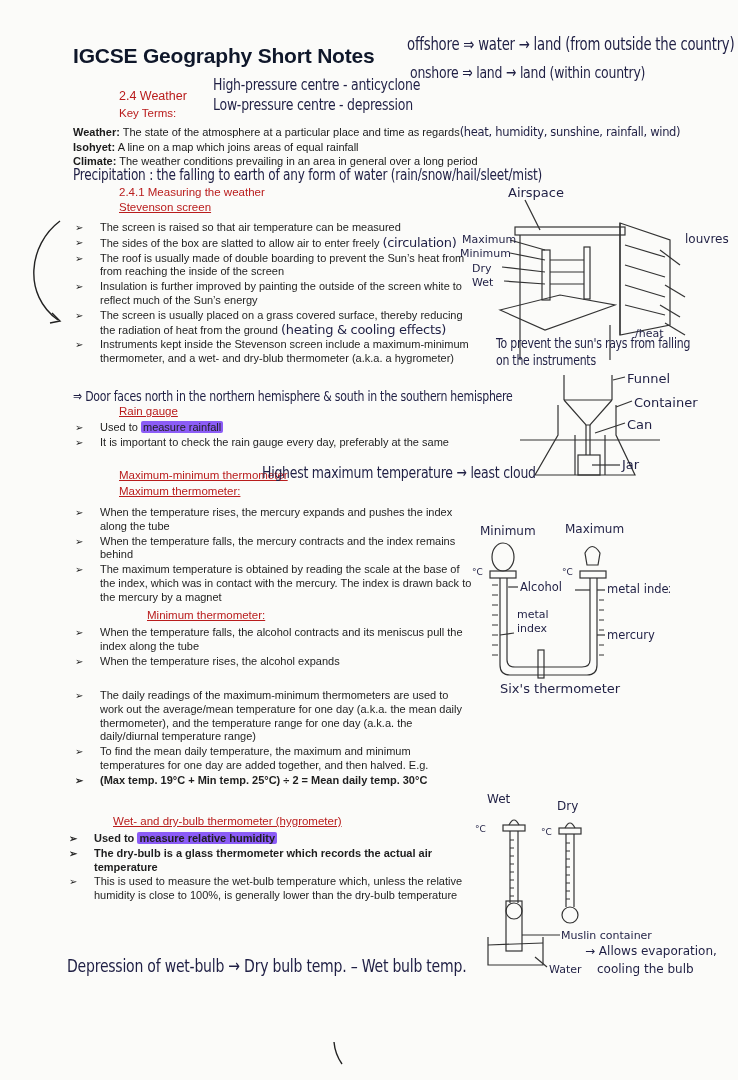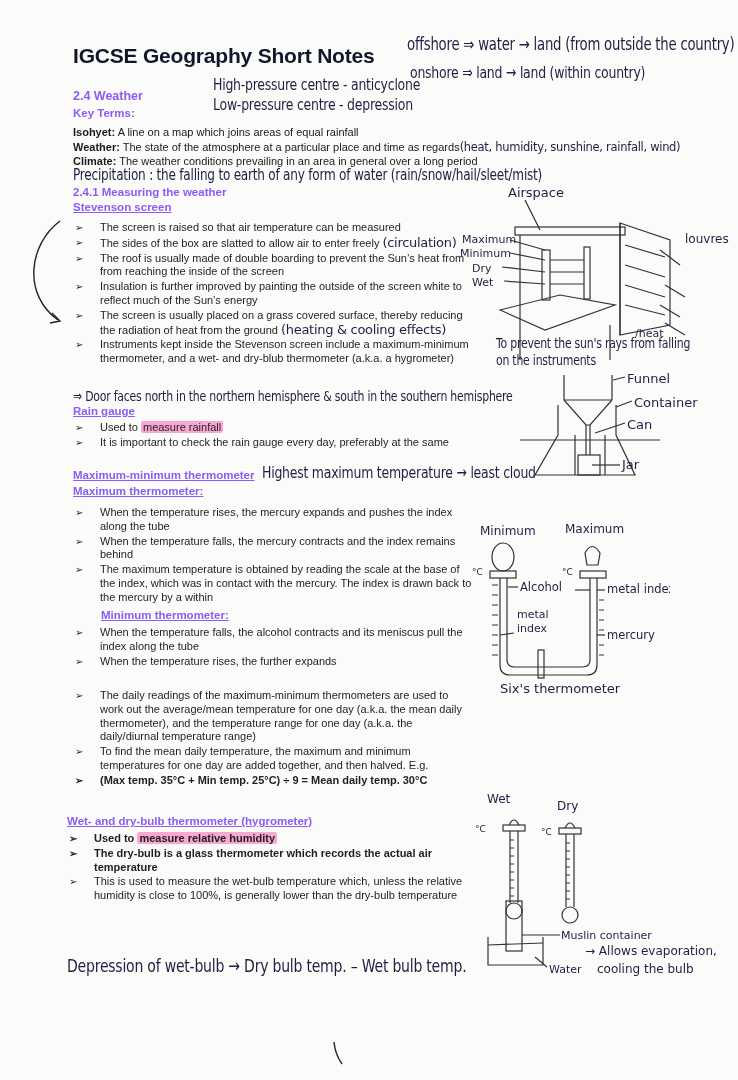--- a/index.html
+++ b/index.html
@@ -6,46 +6,46 @@
   body {
     width:738px; height:1080px; overflow:hidden; position:relative;
     background:#fbfbf9;
     font-family:"Liberation Sans", sans-serif;
     color:#1a1a1a;
   }
   .abs { position:absolute; }
   .title { left:73px; top:44px; font-size:21px; font-weight:bold; letter-spacing:-0.2px; color:#0f172a; }
   .hw { font-family:"DejaVu Sans", sans-serif; color:#1f1f44; font-weight:normal; letter-spacing:-0.3px; transform-origin:left top; }
   .hw-narrow { transform:scaleX(0.78); }
-  .sec { font-size:12.5px; font-weight:bold; color:#8b5cf6; }
+  .sec { font-size:12.5px; font-weight:normal; color:#b91c1c;margin-left:46px; }
   .ul { text-decoration:underline; }
   .txt { font-size:11px; line-height:14px; color:#1e1e1e; }
   .b { font-weight:bold; }
   .defs p { margin:0; font-size:11px; line-height:14.5px; }
   .bl { list-style:none; margin:0; padding:0; }
   .bl li { position:relative; padding-left:27px; font-size:11px; line-height:13.8px; margin-bottom:1px; }
   .bl li::before { content:"\27A2"; position:absolute; left:2px; top:0; font-size:10px; color:#222; }
-  .hl { background:#f9a8d4; padding:0 2px; border-radius:2px; }
+  .hl { background:#8b5cf6; padding:0 2px; border-radius:2px; }
   svg text { font-family:"DejaVu Sans", sans-serif; fill:#1f1f44; }
 </style>
 </head>
 <body>
 
 <div class="abs title">IGCSE Geography Short Notes</div>
 <div class="abs sec" style="left:73px;top:89px;">2.4 Weather</div>
 <div class="abs sec" style="left:73px;top:107px;font-size:11.5px;">Key Terms:</div>
 
 <div class="abs hw hw-narrow" style="left:407px;top:34px;font-size:17px;white-space:nowrap;">offshore ⇒ water → land (from outside the country)</div>
 <div class="abs hw hw-narrow" style="left:213px;top:75px;font-size:16px;white-space:nowrap;">High-pressure centre - anticyclone</div>
 <div class="abs hw hw-narrow" style="left:410px;top:63px;font-size:16px;white-space:nowrap;">onshore ⇒ land → land (within country)</div>
 <div class="abs hw hw-narrow" style="left:213px;top:95px;font-size:16px;white-space:nowrap;">Low-pressure centre - depression</div>
 
 <div class="abs defs" style="left:73px;top:125px;width:640px;">
+  <p><span class="b">Weather:</span><span> The state of the atmosphere at a particular place and time as regards</span><span class="hw" style="font-size:11.5px;">(heat, humidity, sunshine, rainfall, wind)</span></p>
   <p><span class="b">Isohyet:</span><span> A line on a map which joins areas of equal rainfall</span></p>
-  <p><span class="b">Weather:</span><span> The state of the atmosphere at a particular place and time as regards</span><span class="hw" style="font-size:11.5px;">(heat, humidity, sunshine, rainfall, wind)</span></p>
   <p><span class="b">Climate:</span><span> The weather conditions prevailing in an area in general over a long period</span></p>
 </div>
 <div class="abs hw hw-narrow" style="left:73px;top:166px;font-size:15.5px;white-space:nowrap;">Precipitation : the falling to earth of any form of water (rain/snow/hail/sleet/mist)</div>
 <div class="abs sec" style="left:73px;top:186px;font-size:11.5px;">2.4.1 Measuring the weather</div>
 
 <div class="abs sec ul" style="left:73px;top:201px;font-size:11.5px;">Stevenson screen</div>
 <svg class="abs" style="left:8px;top:215px;" width="60" height="115">
   <path d="M52 6 C 20 30, 15 80, 50 105" fill="none" stroke="#222" stroke-width="1.4"></path>
   <path d="M44 98 L52 106 L42 108" fill="none" stroke="#222" stroke-width="1.4"></path>
 </svg>
@@ -126,31 +126,31 @@
   <text x="107" y="64" font-size="13">Can</text>
   <text x="102" y="104" font-size="13">Jar</text>
 </svg>
 
 <div class="abs sec ul" style="left:73px;top:469px;font-size:11.5px;">Maximum-minimum thermometer</div>
 <div class="abs hw hw-narrow" style="left:262px;top:463px;font-size:16px;white-space:nowrap;">Highest maximum temperature → least cloud</div>
 <div class="abs sec ul" style="left:73px;top:485px;font-size:11.5px;">Maximum thermometer:</div>
 <ul class="abs bl txt" style="left:73px;top:506px;width:400px;">
   <li>When the temperature rises, the mercury expands and pushes the index along the tube</li>
   <li>When the temperature falls, the mercury contracts and the index remains behind</li>
-  <li>The maximum temperature is obtained by reading the scale at the base of the index, which was in contact with the mercury. The index is drawn back to the mercury by a within</li>
+  <li>The maximum temperature is obtained by reading the scale at the base of the index, which was in contact with the mercury. The index is drawn back to the mercury by a magnet</li>
 </ul>
 <div class="abs sec ul" style="left:73px;top:609px;font-size:11.5px;padding-left:28px;">Minimum thermometer:</div>
 <ul class="abs bl txt" style="left:73px;top:626px;width:400px;">
   <li>When the temperature falls, the alcohol contracts and its meniscus pull the index along the tube</li>
-  <li>When the temperature rises, the further expands</li>
+  <li>When the temperature rises, the alcohol expands</li>
 </ul>
 <ul class="abs bl txt" style="left:73px;top:689px;width:400px;">
   <li>The daily readings of the maximum-minimum thermometers are used to work out the average/mean temperature for one day (a.k.a. the mean daily thermometer), and the temperature range for one day (a.k.a. the daily/diurnal temperature range)</li>
   <li>To find the mean daily temperature, the maximum and minimum temperatures for one day are added together, and then halved. E.g.</li>
-  <li class="b">(Max temp. 35°C + Min temp. 25°C) ÷ 9 = Mean daily temp. 30°C</li>
+  <li class="b">(Max temp. 19°C + Min temp. 25°C) ÷ 2 = Mean daily temp. 30°C</li>
 </ul>
 
 <svg class="abs" style="left:470px;top:515px;" width="200" height="185">
   <g stroke="#333" stroke-width="1.2" fill="none">
     <ellipse cx="33" cy="42" rx="11" ry="14"></ellipse>
     <path d="M115 38 Q122 25 130 38 L128 50 L117 50 Z"></path>
     <rect x="20" y="56" width="26" height="7"></rect>
     <rect x="110" y="56" width="26" height="7"></rect>
     <line x1="30" y1="63" x2="30" y2="150"></line>
     <line x1="37" y1="63" x2="37" y2="145"></line>

